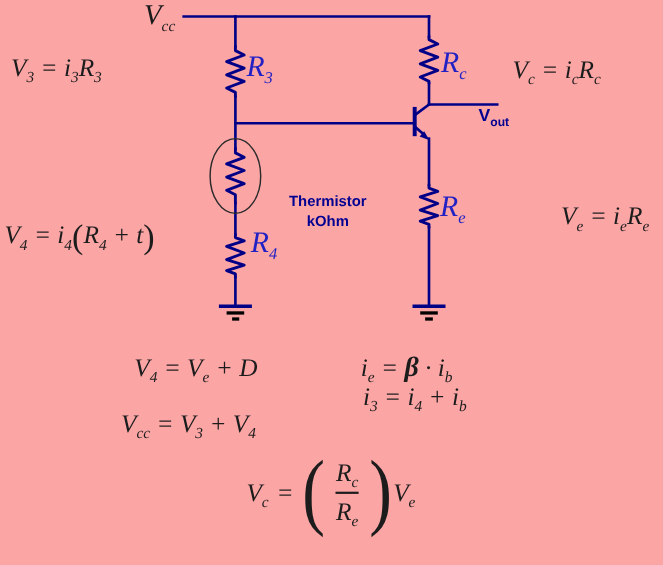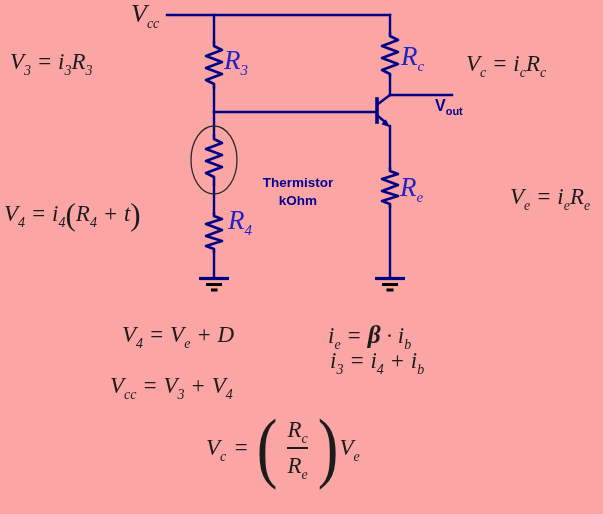--- a/index.html
+++ b/index.html
@@ -140,21 +140,21 @@
 
   <div class="equation" style="left:10px;top:48px;"><span>V</span><sub>3</sub><span> = </span><span>i</span><sub>3</sub><span>R</span><sub>3</sub></div>
   <div class="equation" style="left:466px;top:50px;"><span>V</span><sub>c</sub><span> = </span><span>i</span><sub>c</sub><span>R</span><sub>c</sub></div>
   <div class="equation" style="left:4px;top:196px;text-align:center;"><span>V</span><sub>4</sub><span> = </span><span>i</span><sub>4</sub><span class="paren">(</span><span>R</span><sub>4</sub><span> + </span><span>t</span><span class="paren">)</span></div>
   <div class="equation" style="left:466px;top:183px;margin-left:44px;"><span>V</span><sub>e</sub><span> = </span><span>i</span><sub>e</sub><span>R</span><sub>e</sub></div>
   <div class="equation" style="left:122px;top:321px;text-align:right;"><span>V</span><sub>4</sub><span> = </span><span>V</span><sub>e</sub><span> + </span><span>D</span></div>
   <div class="equation" style="left:328px;top:319px;"><span>i</span><sub>e</sub><span> = </span><span class="beta">β</span><span> · </span><span>i</span><sub>b</sub></div>
   <div class="equation" style="left:110px;top:360px;margin-top:12px;"><span>V</span><sub>cc</sub><span> = </span><span>V</span><sub>3</sub><span> + </span><span>V</span><sub>4</sub></div>
   <div class="equation" style="left:330px;top:347px;"><span>i</span><sub>3</sub><span> = </span><span>i</span><sub>4</sub><span> + </span><span>i</span><sub>b</sub></div>
 
-  <div class="equation frac-eq" style="left:206px;top:416px;text-align:right;">
+  <div class="equation frac-eq" style="left:224px;top:416px;text-align:right;">
     <span><span>V</span><sub>c</sub></span>
     <span class="eq-op">=</span>
     <span class="bigparen">(</span>
     <span class="frac">
       <span><span>R</span><sub>c</sub></span>
       <span class="fracbar"></span>
       <span><span>R</span><sub>e</sub></span>
     </span>
     <span class="bigparen">)</span>
     <span><span>V</span><sub>e</sub></span>

